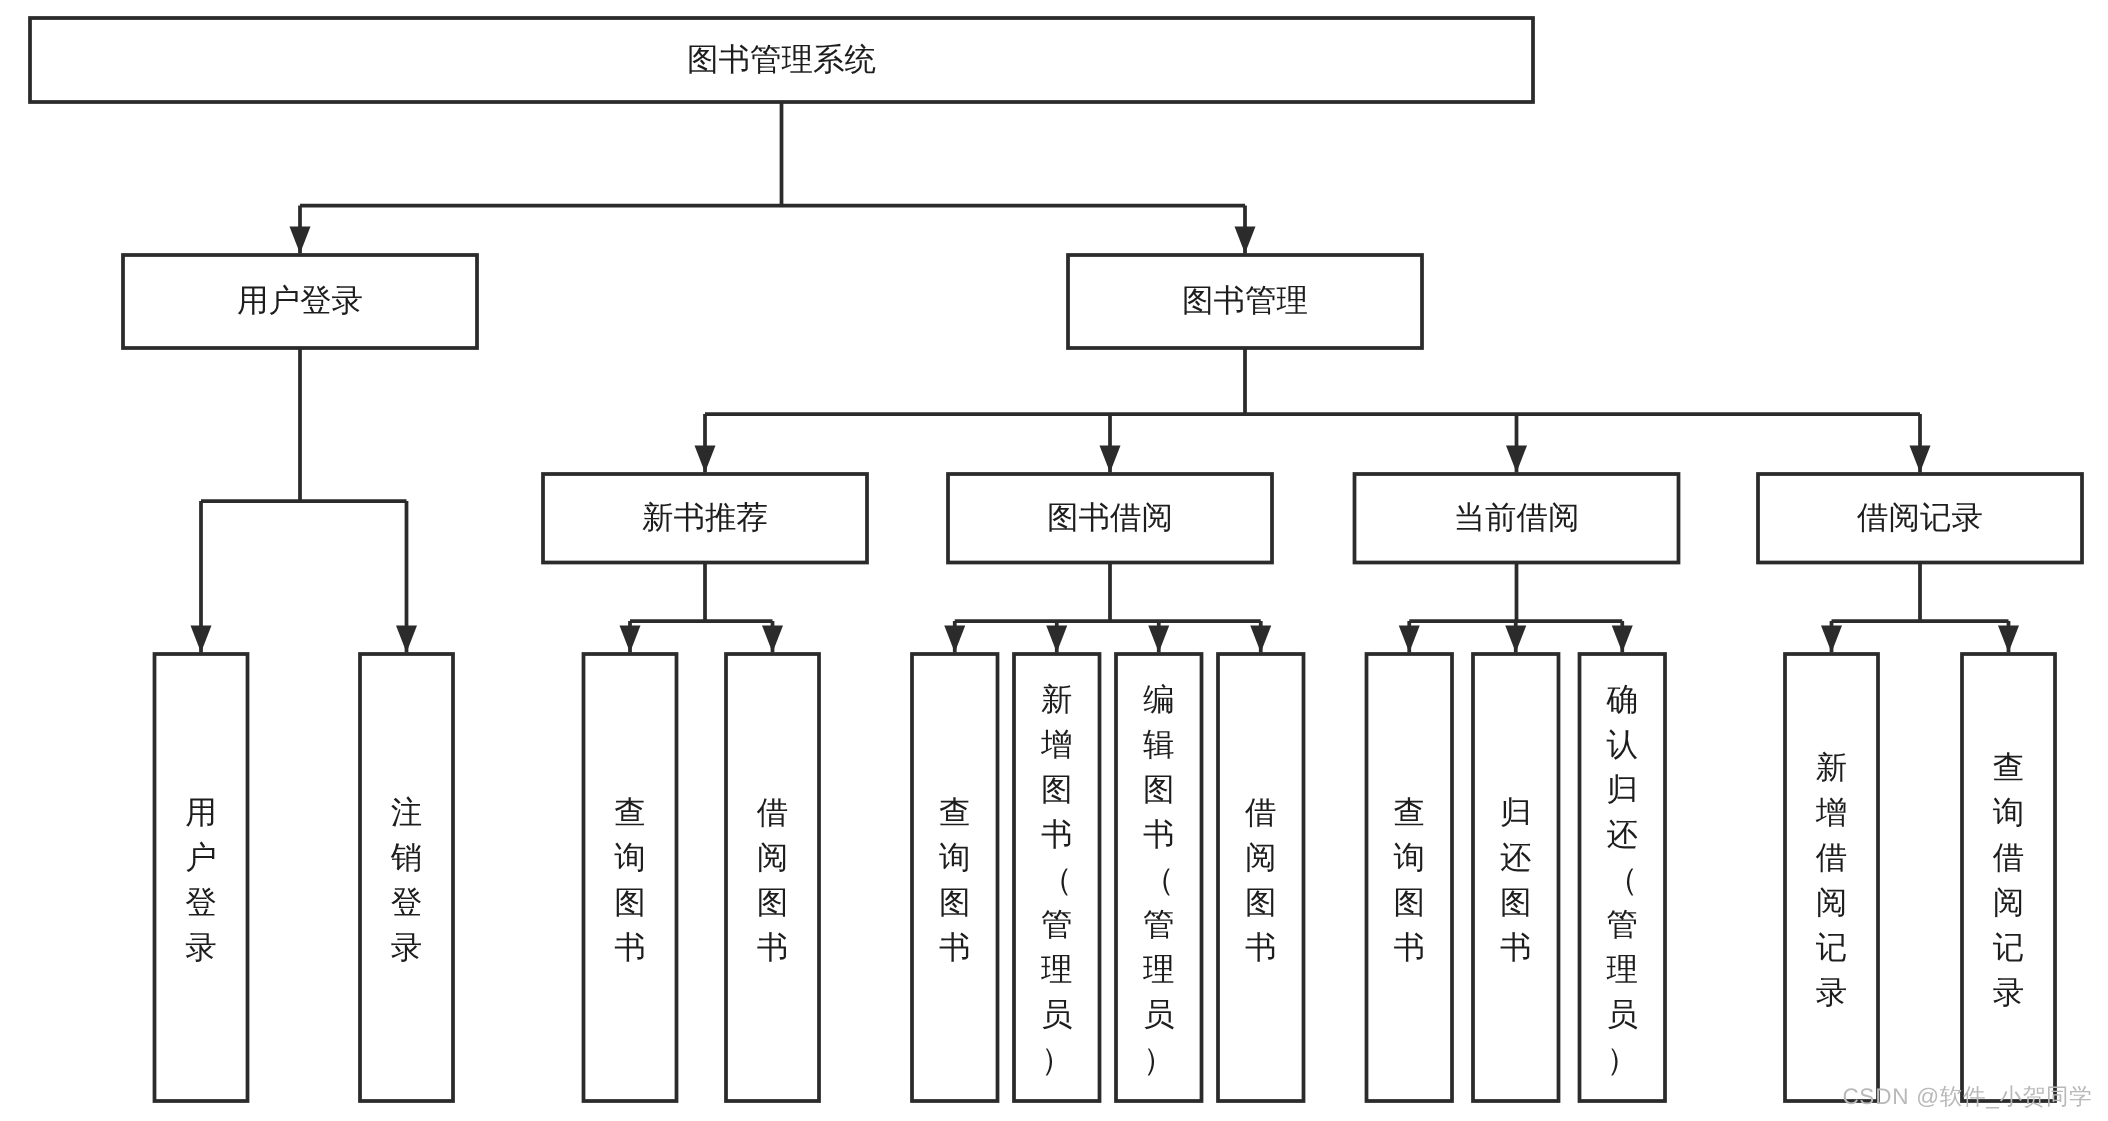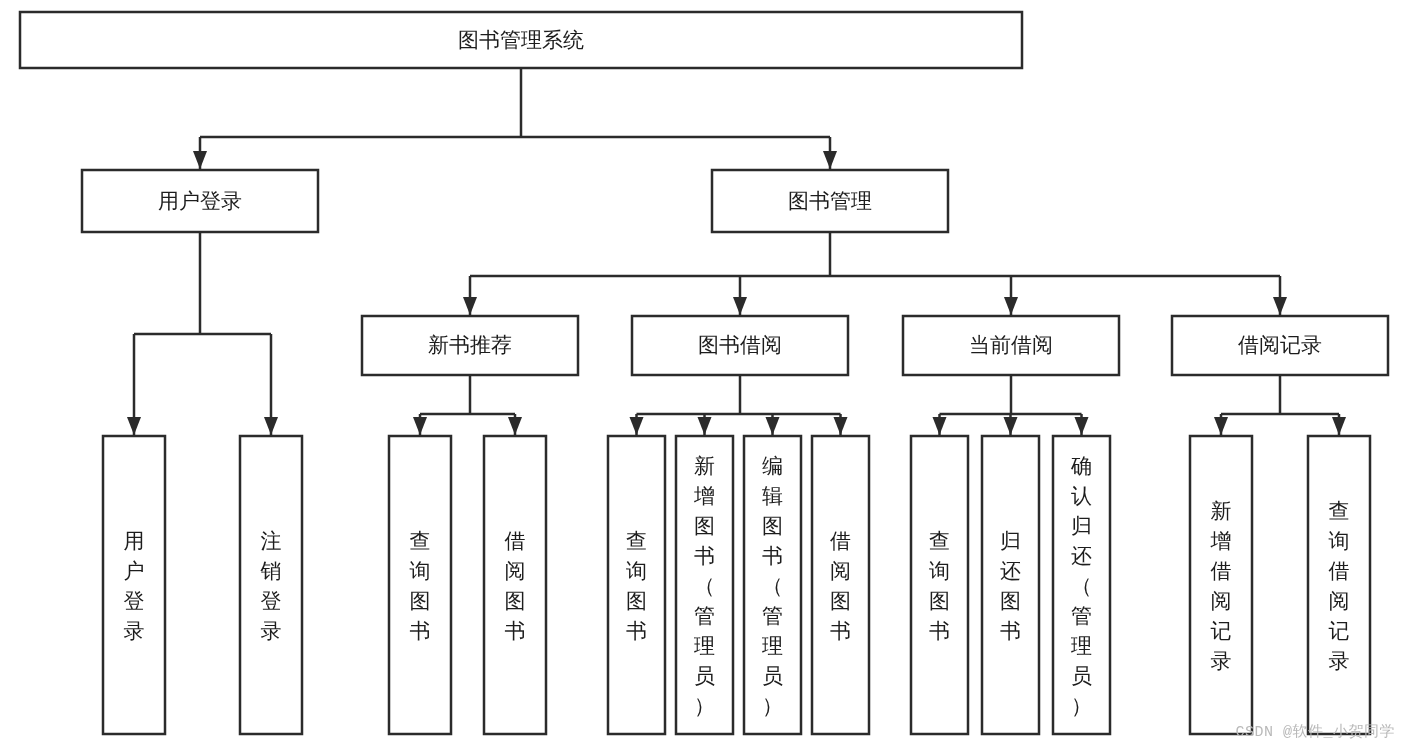--- a/index.html
+++ b/index.html
@@ -52,21 +52,21 @@
   .node-label-v {
     font-family: "Liberation Sans", sans-serif;
     fill: #1d1d1d;
     font-size: 21px;
     text-anchor: middle;
   }
   .watermark {
     position: absolute;
     right: 10px;
     bottom: 6px;
-    font-family: Liberation Mono, monospace;
+    font-family: Liberation Sans, sans-serif;
     font-size: 15px;
     color: #b9b9b9;
     white-space: nowrap;
     letter-spacing: 0.5px;
     pointer-events: none;
   }
 </style>
 </head>
 <body>
 

